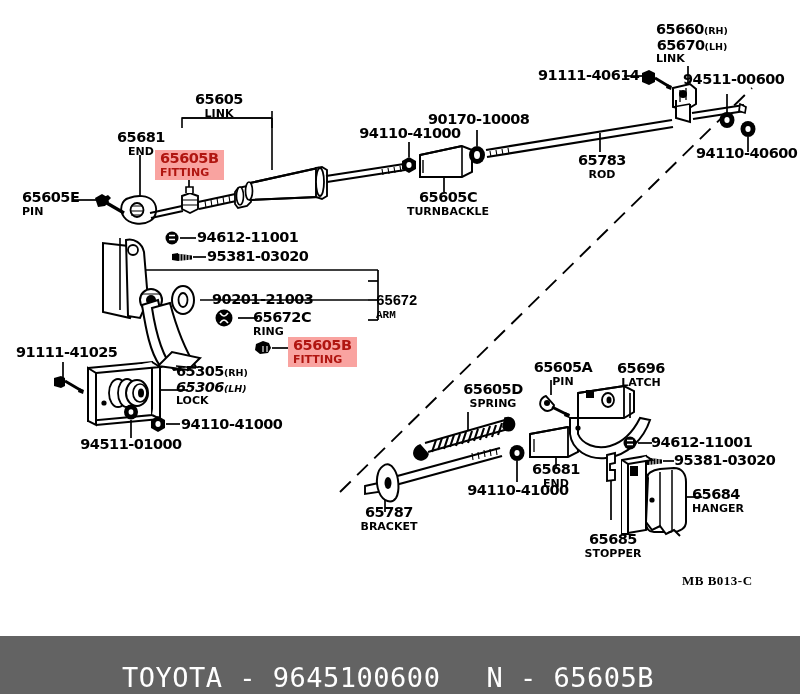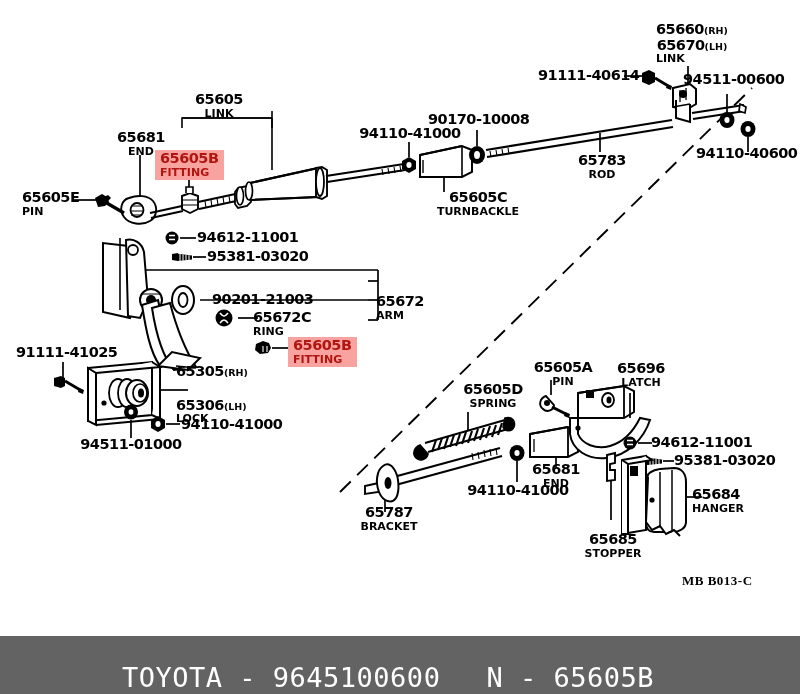--- a/index.html
+++ b/index.html
@@ -425,57 +425,57 @@
 
     <div class="lbl" style="left:212px; top:292px;">
       <span class="pn">90201-21003</span>
     </div>
 
     <div class="lbl" style="left:253px; top:310px;">
       <span class="pn">65672C</span>
       <span class="sub">RING</span>
     </div>
 
-    <div class="lbl" style="left:376px; top:294px;">
+    <div class="lbl" style="left:376px; top:294px;font-family:Liberation Mono, monospace;">
       <span class="pn">65672</span>
       <span class="sub">ARM</span>
     </div>
 
     <div class="lbl hilite" style="left:288px; top:337px;">
       <span class="pn">65605B</span>
       <span class="sub">FITTING</span>
     </div>
 
     <div class="lbl" style="left:16px; top:345px;">
       <span class="pn">91111-41025</span>
     </div>
 
     <div class="lbl" style="left:176px; top:364px;">
       <span class="pn"><span>65305</span><span class="hand">(RH)</span></span>
-      <span class="pn" style="margin-top:19px;"><span>65306</span><span class="hand">(LH)</span></span>
+      <span class="pn" style="margin-top:1px;font-style:italic;"><span>65306</span><span class="hand">(LH)</span></span>
       <span class="sub">LOCK</span>
     </div>
 
     <div class="lbl ctr" style="left:76px; top:437px; width:110px;">
       <span class="pn">94511-01000</span>
     </div>
 
     <div class="lbl" style="left:181px; top:417px;">
       <span class="pn">94110-41000</span>
     </div>
 
     <div class="lbl ctr" style="left:358px; top:126px; width:104px;">
       <span class="pn">94110-41000</span>
     </div>
 
     <div class="lbl ctr" style="left:428px; top:112px; width:100px;">
       <span class="pn">90170-10008</span>
     </div>
 
-    <div class="lbl ctr" style="left:404px; top:190px; width:88px;margin-left:30px;">
+    <div class="lbl ctr" style="left:404px; top:190px; width:88px;">
       <span class="pn">65605C</span>
       <span class="sub">TURNBACKLE</span>
     </div>
 
     <div class="lbl" style="left:538px; top:68px;">
       <span class="pn">91111-40614</span>
     </div>
 
     <div class="lbl" style="left:656px; top:22px;">
       <span class="pn"><span>65660</span><span class="hand">(RH)</span></span>

